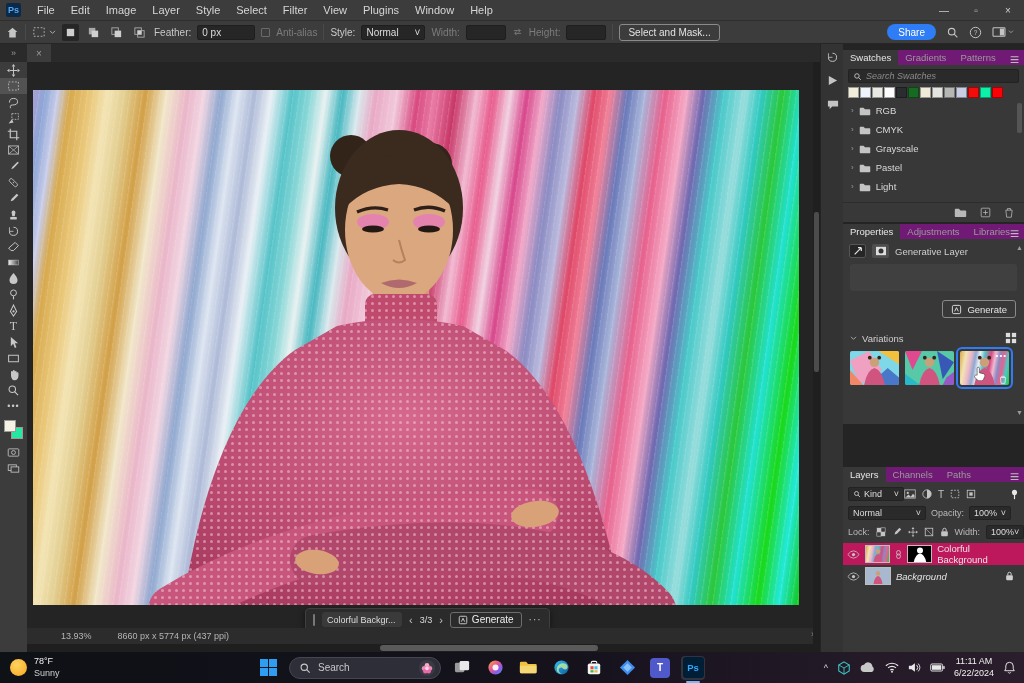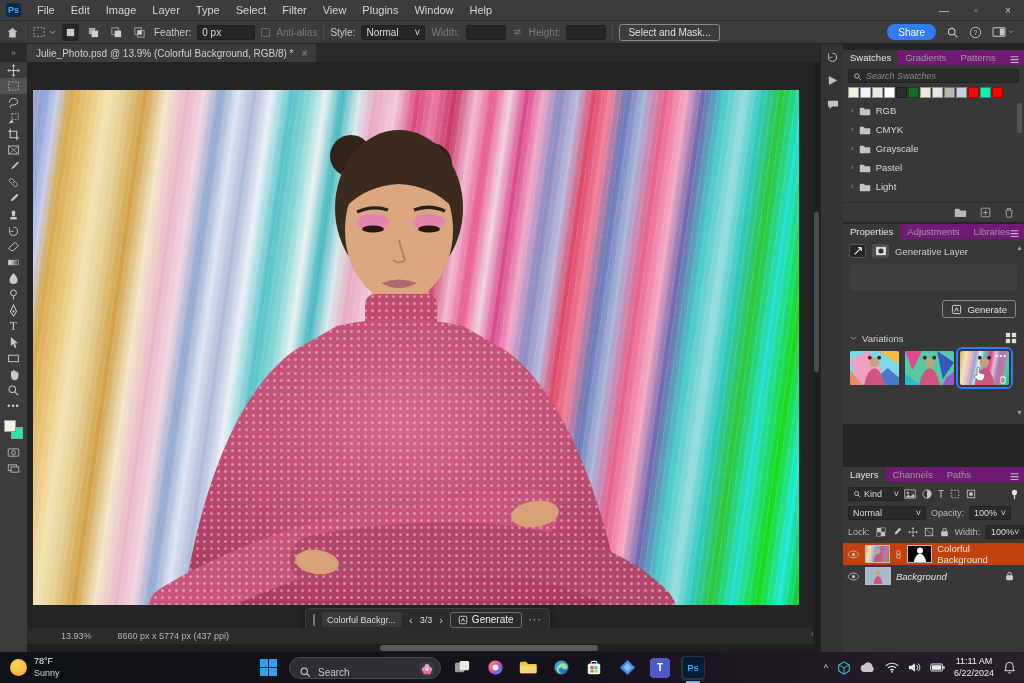--- a/index.html
+++ b/index.html
@@ -146,39 +146,39 @@
     display:flex; align-items:center; gap:4px; padding:0 4px; font-size:9px; color:#ddd; justify-content:space-between; }
   .ly-ficons { display:flex; gap:6px; align-items:center; color:#c4c4c4; }
   .ly-pin { margin-left:auto; color:#e8e8e8; }
   .ly-blend { display:flex; align-items:center; gap:5px; padding:2px 5px 3px 5px; font-size:9px; color:#b9b9b9; }
   .blend-box { background:#2a2a2a; border:1px solid #222; border-radius:2px; height:14px; width:78px;
     display:flex; align-items:center; justify-content:space-between; padding:0 4px; color:#ddd; }
   .pct-box { background:#2a2a2a; border:1px solid #222; border-radius:2px; height:14px; width:42px;
     display:flex; align-items:center; justify-content:space-between; padding:0 4px; color:#ddd; }
   .ly-lock { display:flex; align-items:center; gap:6px; padding:2px 5px 4px 5px; font-size:9px; color:#b9b9b9; }
   .layer-row { height:22px; display:flex; align-items:center; gap:5px; padding:0 4px; font-size:9.5px; color:#e4e4e4; }
-  .layer-row.selected { background:#c2410c; }
+  .layer-row.selected { background:#be185d; }
   .l-thumb { width:26px; height:18px; border:1px solid #bdbdbd; position:relative; overflow:hidden; background:#8fa7cf; }
   .l-thumb.mask { background:#000; }
   .layer-name.italic { font-style:italic; }
   .layer-lock { margin-left:auto; margin-right:6px; color:#cfcfcf; }
 
   
   .taskbar { position:absolute; left:0; top:652px; width:1024px; height:31px;
     background:linear-gradient(90deg,#0e1116,#15121c 55%,#241a28 85%,#2a1d2c);
     display:flex; align-items:center; }
   .weather { display:flex; align-items:center; gap:7px; padding-left:10px; }
   .sun { width:17px; height:17px; border-radius:50%; background:radial-gradient(circle at 40% 35%, #ffd45e, #f5a623); }
   .weather .wt { font-size:9px; color:#f0f0f0; line-height:1.25; }
   .weather .wd { color:#cfcfcf; }
   .tb-center { position:absolute; left:256px; top:0; height:31px; display:flex; align-items:center; gap:9px; }
   .start { width:17px; height:17px; display:grid; grid-template-columns:8px 8px; grid-template-rows:8px 8px; gap:1px; }
   .start i { background:#2e9df2; }
   .search-pill { width:152px; height:22px; border-radius:11px; background:#2e2e38; border:1px solid #46464f;
-    display:flex; align-items:flex-end; gap:7px; padding:0 4px 0 9px; }
+    display:flex; align-items:center; gap:7px; padding:0 4px 0 9px; }
   .search-pill .stext { color:#c9c9c9; font-size:10px; flex:1; }
   .tb-icon { width:24px; height:24px; display:flex; align-items:center; justify-content:center; border-radius:4px; }
   .tb-icon.active { background:#33333d; position:relative; }
   .tb-icon.active::after { content:""; position:absolute; bottom:-3px; left:5px; width:14px; height:2px;
     background:#7ab8f5; border-radius:1px; }
   .ps-chip { width:21px; height:21px; background:#001e36; border-radius:3px; color:#31a8ff; font-weight:bold;
     font-size:9.5px; display:flex; align-items:center; justify-content:center; }
   .teams-chip { width:20px; height:20px; background:#5059c9; border-radius:4px; color:#fff; font-size:10px;
     font-weight:bold; display:flex; align-items:center; justify-content:center; }
   .tray { position:absolute; right:8px; top:0; height:31px; display:flex; align-items:center; gap:9px; color:#e8e8e8; }
@@ -190,21 +190,21 @@
 <div class="screen">
 
   <div class="titlebar">
     <div class="ps-logo">Ps</div>
     <div class="menu-items">
 
     <span class="mi">File</span>
         <span class="mi">Edit</span>
         <span class="mi">Image</span>
         <span class="mi">Layer</span>
-        <span class="mi">Type</span>
+        <span class="mi">Style</span>
         <span class="mi">Select</span>
         <span class="mi">Filter</span>
         <span class="mi">View</span>
         <span class="mi">Plugins</span>
         <span class="mi">Window</span>
         <span class="mi">Help</span>
       </div>
     <div class="win-controls">
       <span>—</span>
       <span>▫</span>
@@ -433,21 +433,20 @@
           <svg width="13" height="11" viewBox="0 0 16 12">
             <rect x="1.5" y="1.5" width="10" height="7" fill="none" stroke="currentColor"></rect>
             <rect x="5" y="4" width="9.5" height="6.5" fill="#3c3c3c" stroke="currentColor"></rect>
           </svg>
         </div>
     </div>
 
     <div class="canvas-col">
       <div class="doctabs">
         <div class="doctab">
-          <span>Julie_Photo.psd @ 13.9% (Colorful Background, RGB/8) *</span>
           <span class="x">×</span>
         </div>
       </div>
 
       <div class="canvas-img">
         <svg class="figure-svg" viewBox="0 0 766 515">
           <defs>
             <radialGradient id="shirtG" cx="0.5" cy="0.35" r="0.85">
               <stop offset="0" stop-color="#d5688c"></stop>
                 <stop offset="0.55" stop-color="#bb4a70"></stop>

